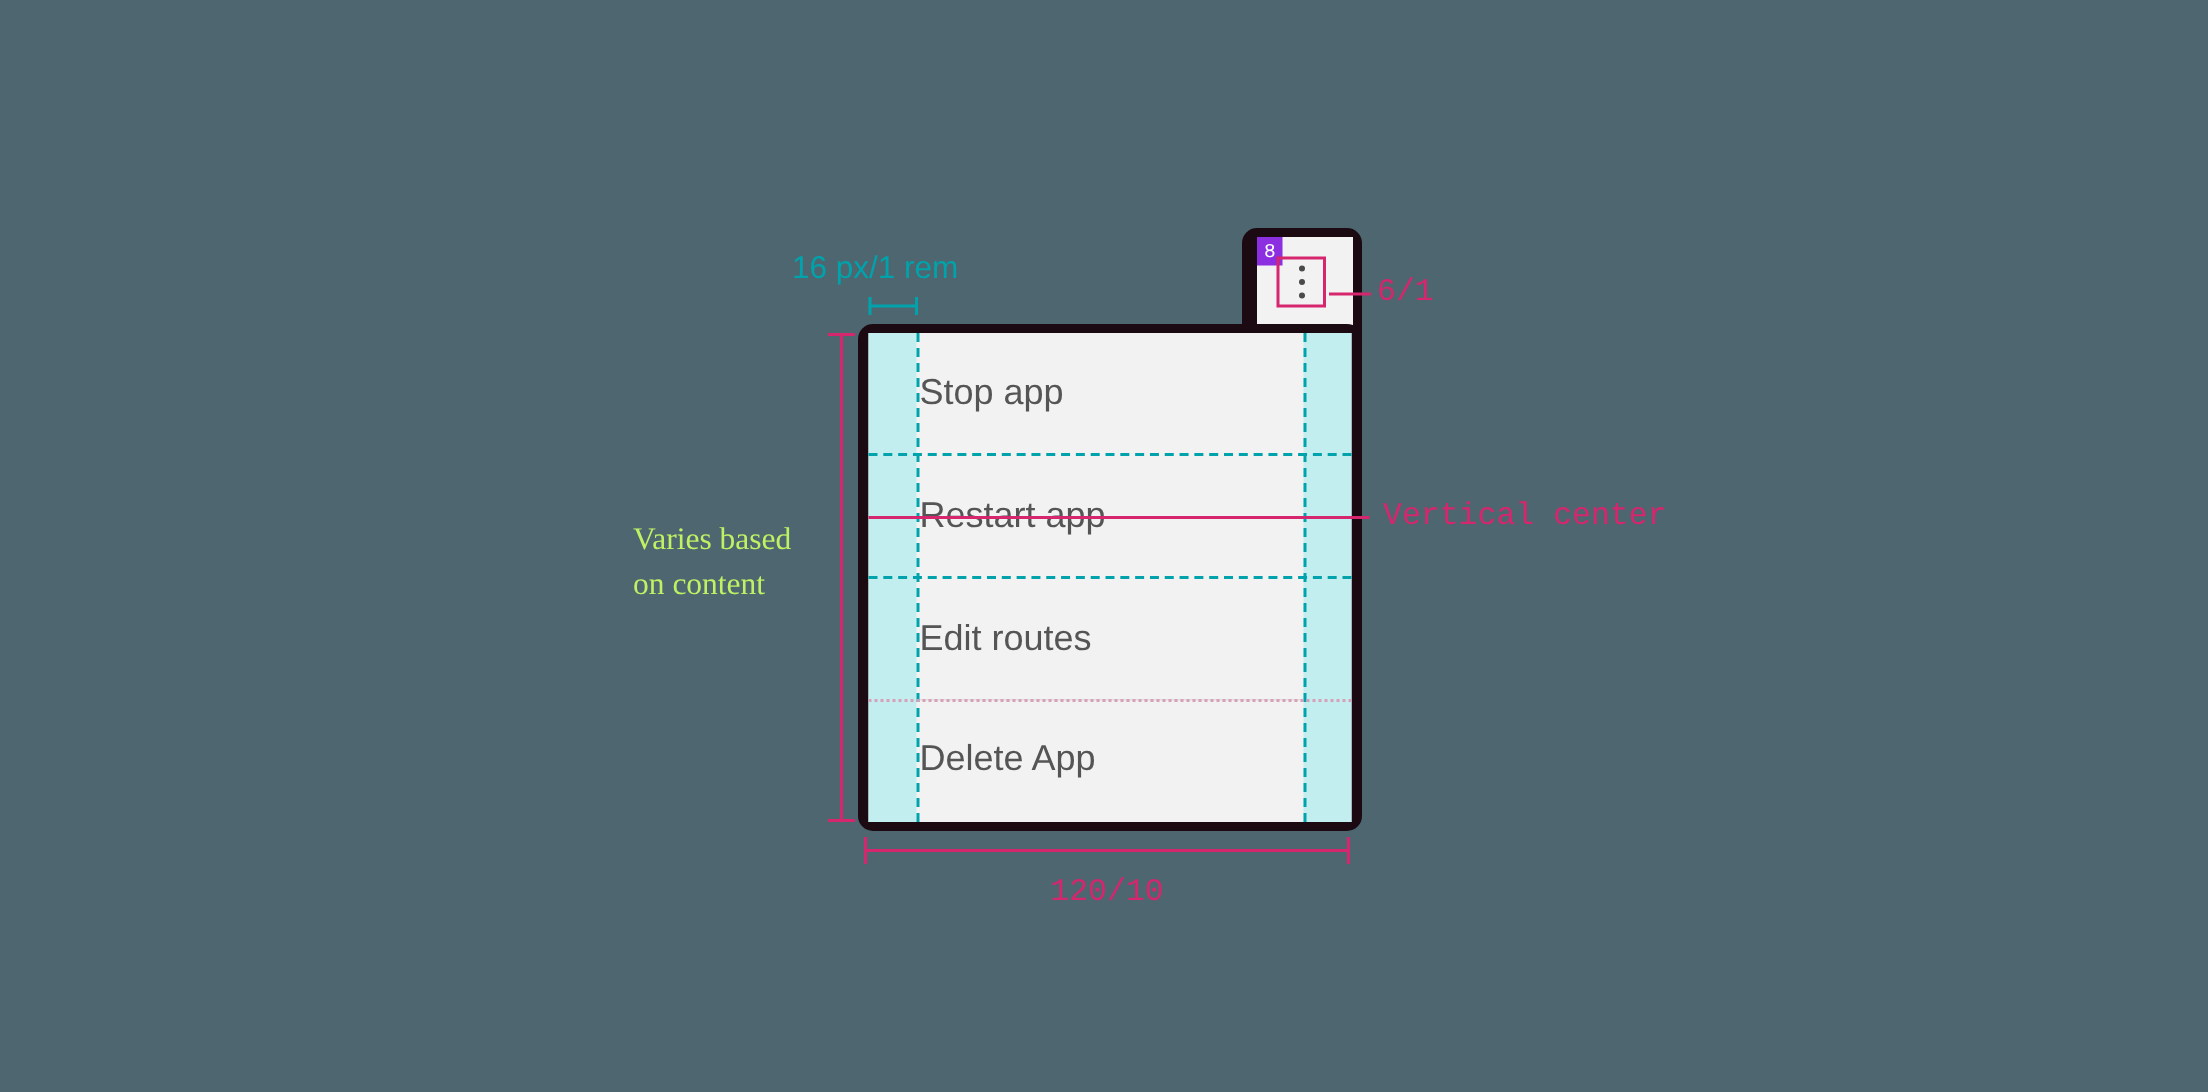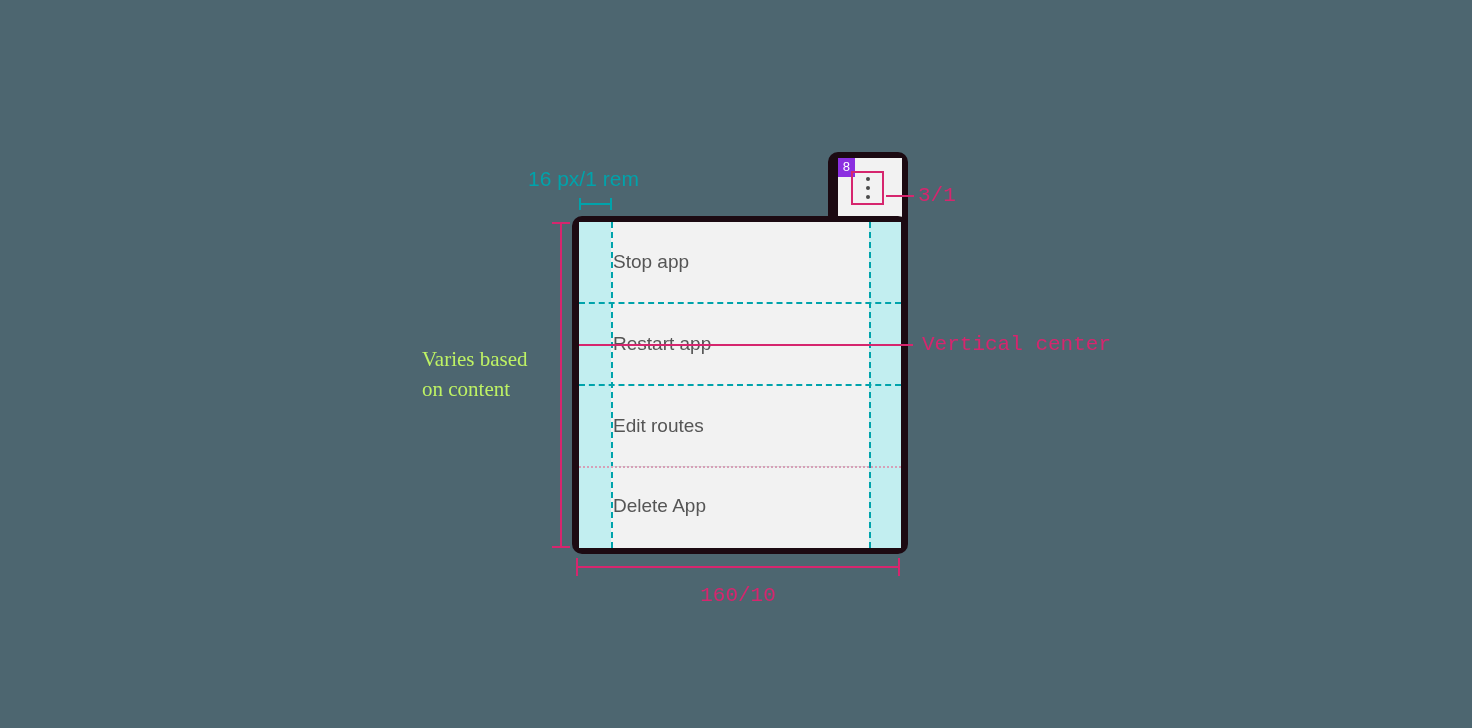--- a/index.html
+++ b/index.html
@@ -127,21 +127,21 @@
   .pad-band.right { left: 869px; }
 
   
   .menu-item {
     left: 613px;
     width: 260px;
     height: 40px;
     display: flex;
     align-items: center;
     color: #555555;
-    font-size: 19px;
+    font-size: 24px;
     font-family: "Liberation Sans", sans-serif;
     white-space: nowrap;
   }
   .mi0 { top: 242px; }
   .mi1 { top: 324px; }
   .mi2 { top: 406px; }
   .mi3 { top: 486px; }
 
   
   .row-divider {
@@ -288,21 +288,21 @@
   <div class="abs trigger-face"></div>
   <div class="abs badge-8">8</div>
 
   <div class="abs kebab-dots">
     <i></i>
     <i></i>
     <i></i>
   </div>
   <div class="abs kebab-box"></div>
   <div class="abs kebab-leader"></div>
-  <div class="abs kebab-label">3/1</div>
+  <div class="abs kebab-label">6/1</div>
 
   <div class="abs card-shell"></div>
   <div class="abs card-face"></div>
 
   <div class="abs pad-band left"></div>
   <div class="abs pad-band right"></div>
 
   <div class="abs menu-item mi0">Stop app</div>
   <div class="abs menu-item mi1">Restart app</div>
   <div class="abs menu-item mi2">Edit routes</div>
@@ -327,15 +327,15 @@
   <div class="abs vdim-cap top"></div>
   <div class="abs vdim-cap bot"></div>
   <div class="abs vdim-text">Varies based on content</div>
 
   <div class="abs vcenter-line"></div>
   <div class="abs vcenter-text">Vertical center</div>
 
   <div class="abs hdim-line"></div>
   <div class="abs hdim-cap l"></div>
   <div class="abs hdim-cap r"></div>
-  <div class="abs hdim-text">160/10</div>
+  <div class="abs hdim-text">120/10</div>
 
 </div>
 
 </body></html>

